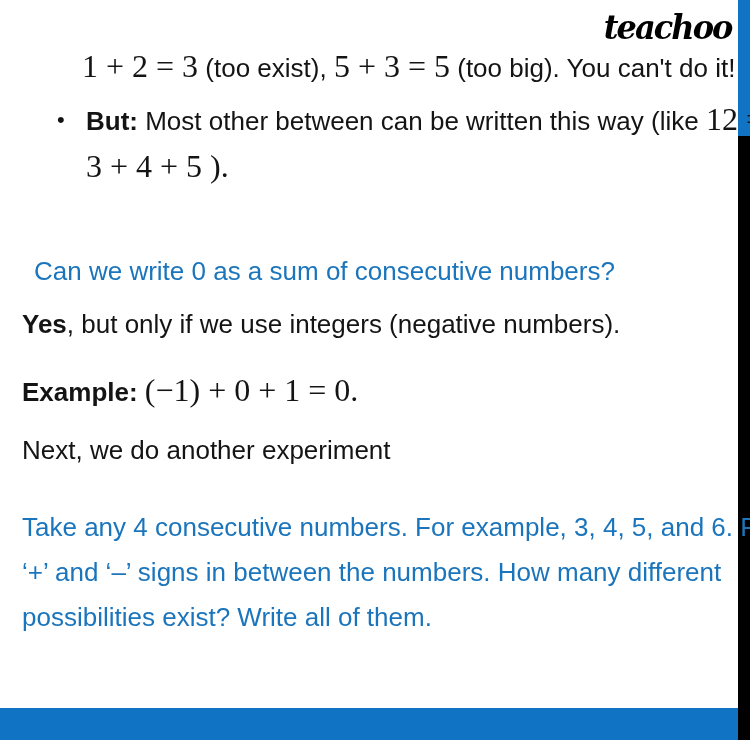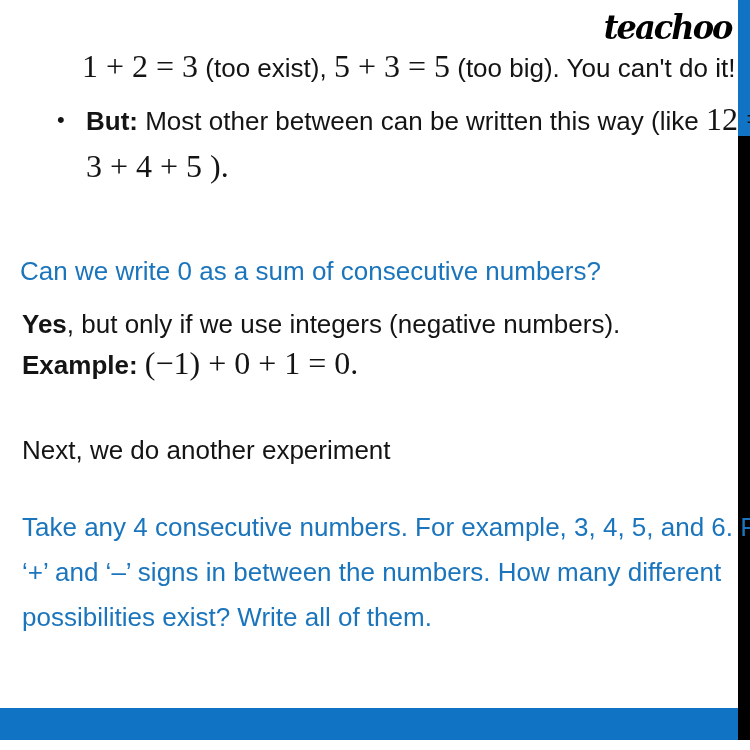--- a/index.html
+++ b/index.html
@@ -31,23 +31,23 @@
     position: absolute;
     font-size: 26px; line-height: 45px;
     white-space: nowrap;
   }
   .math { font-family: "Liberation Serif", serif; font-size: 32px; }
   .bold { font-weight: bold; }
   .blue { color: #1b75bc; }
   .p1 { left: 82px;  top: 44px; }
   .p2 { left: 86px;  top: 97px; }
   .p2 .bullet { position: absolute; left: -29px; top: 0; font-size: 22px; }
-  .p3 { left: 20px;  top: 249px; text-align: right; }
+  .p3 { left: 34px;  top: 249px; text-align: right; }
   .p4 { left: 22px;  top: 302px; }
-  .p5 { left: 22px;  top: 341px; }
+  .p5 { left: 22px;  top: 368px; }
   .p6 { left: 22px;  top: 428px; text-align: right; }
   .p7 { left: 22px;  top: 505px; }
 </style>
 </head>
 <body>
 
 <div class="logo">teachoo</div>
 
 <div class="side-bar-blue"></div>
 <div class="side-bar-black"></div>

